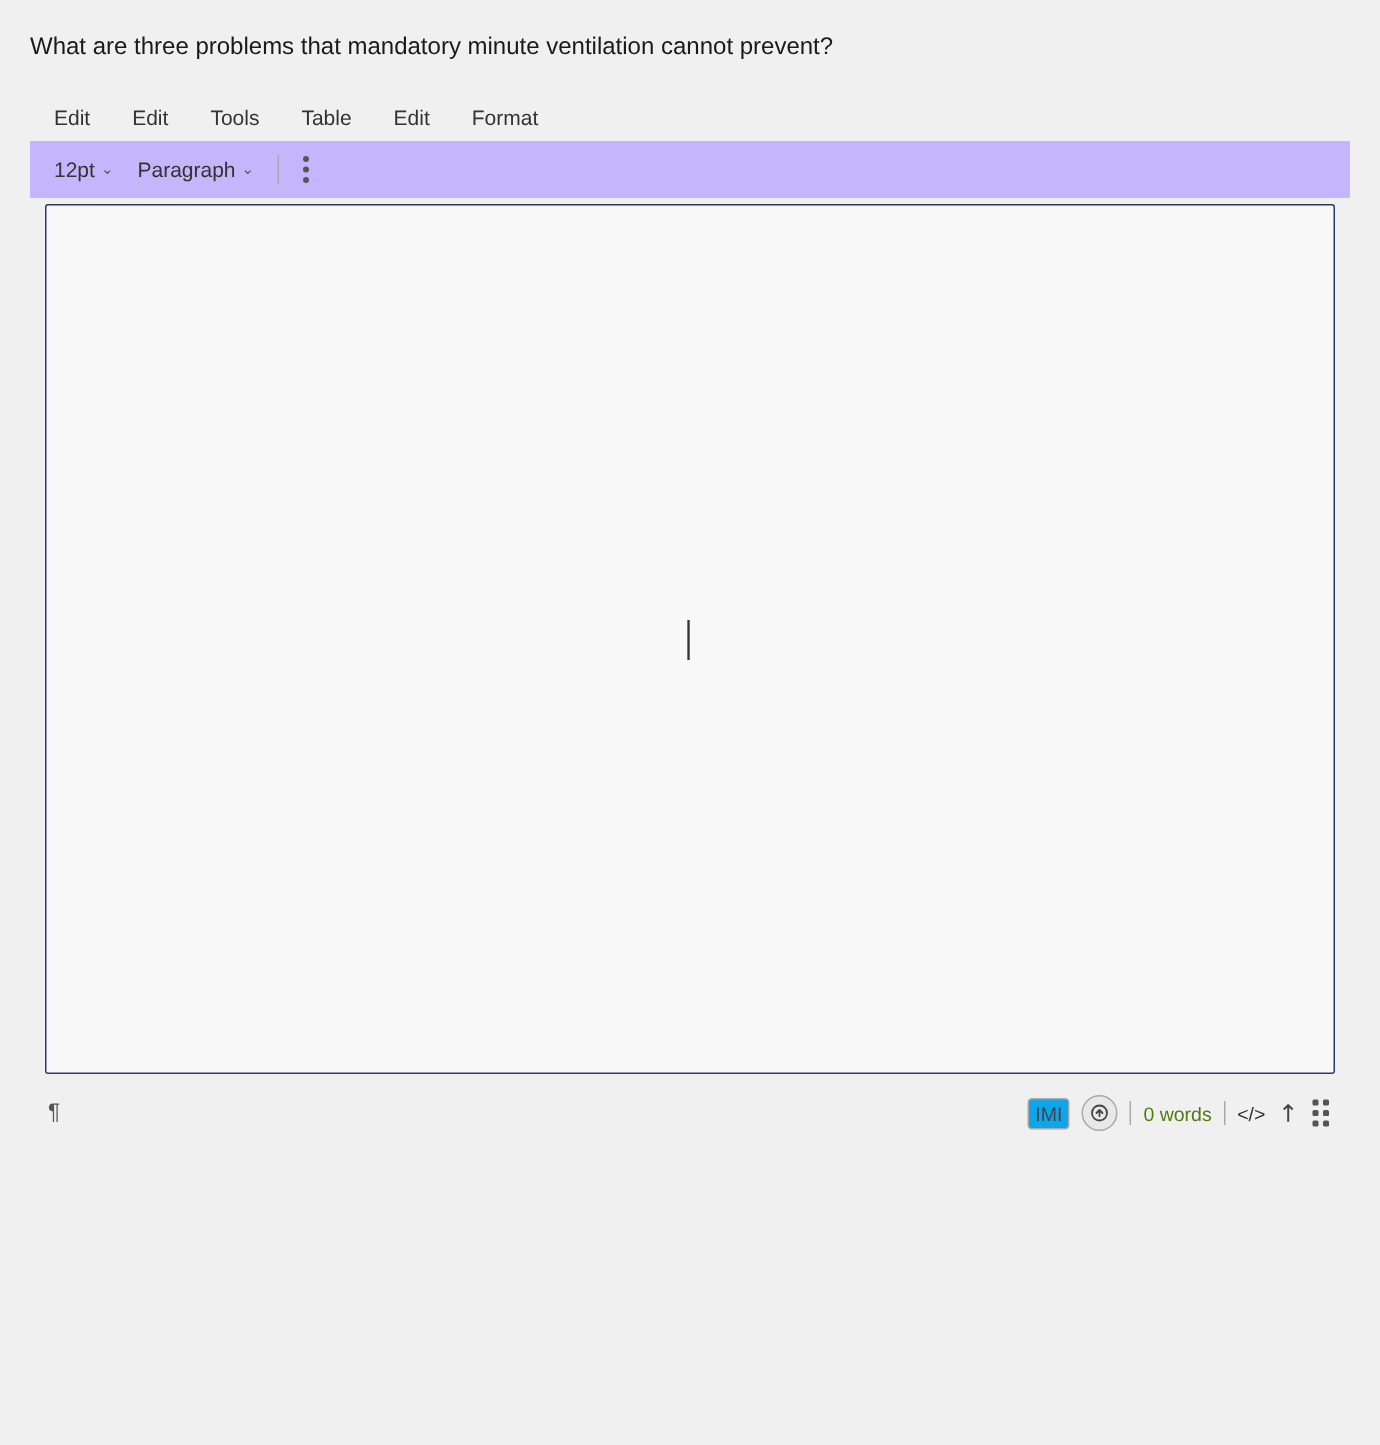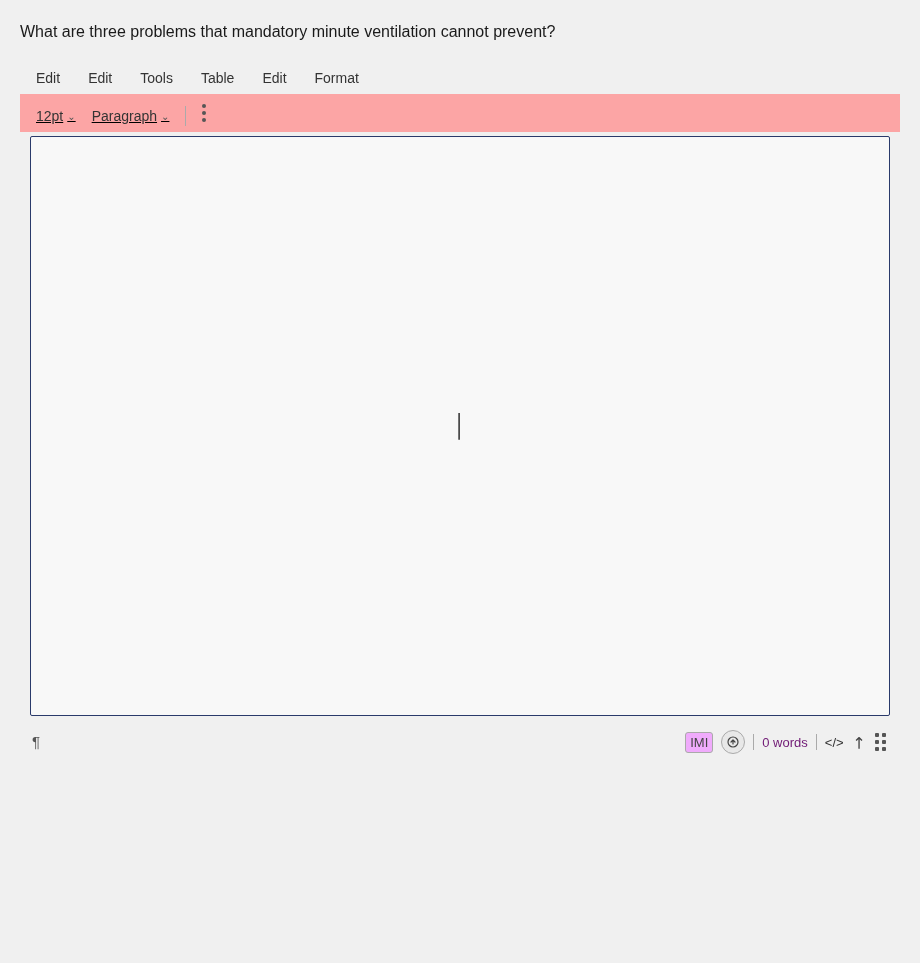--- a/index.html
+++ b/index.html
@@ -51,26 +51,25 @@
 
     .menu-item {
       font-size: 14px;
       color: #333;
       cursor: pointer;
       padding: 2px 4px;
     }
 
     .toolbar {
       display: flex;
-      align-items: flex-end;
+      align-items: center;
       gap: 8px;
       padding: 6px 12px;
-      background-color: #fca5a5;
+      background-color: #c4b5fd;
       margin-bottom: 4px;
-      text-decoration: underline;
     }
 
     .toolbar-select {
       display: flex;
       align-items: center;
       gap: 4px;
       font-size: 14px;
       color: #333;
       cursor: pointer;
       padding: 2px 4px;
@@ -142,21 +141,21 @@
       margin-right: auto;
     }
 
     .status-icon {
       font-size: 13px;
       color: #444;
       cursor: pointer;
       padding: 2px 4px;
       border: 1px solid #aaa;
       border-radius: 3px;
-      background: #f0abfc;
+      background: #0ea5e9;
     }
 
     .status-upload-icon {
       font-size: 16px;
       color: #444;
       cursor: pointer;
       background: #e8e8e8;
       border: 1px solid #aaa;
       border-radius: 50%;
       width: 24px;
@@ -167,21 +166,21 @@
     }
 
     .status-divider {
       width: 1px;
       height: 16px;
       background-color: #aaa;
     }
 
     .word-count {
       font-size: 13px;
-      color: #701a75;
+      color: #4d7c0f;
     }
 
     .code-tag {
       font-size: 13px;
       color: #333;
       cursor: pointer;
     }
 
     .expand-icon {
       font-size: 16px;

